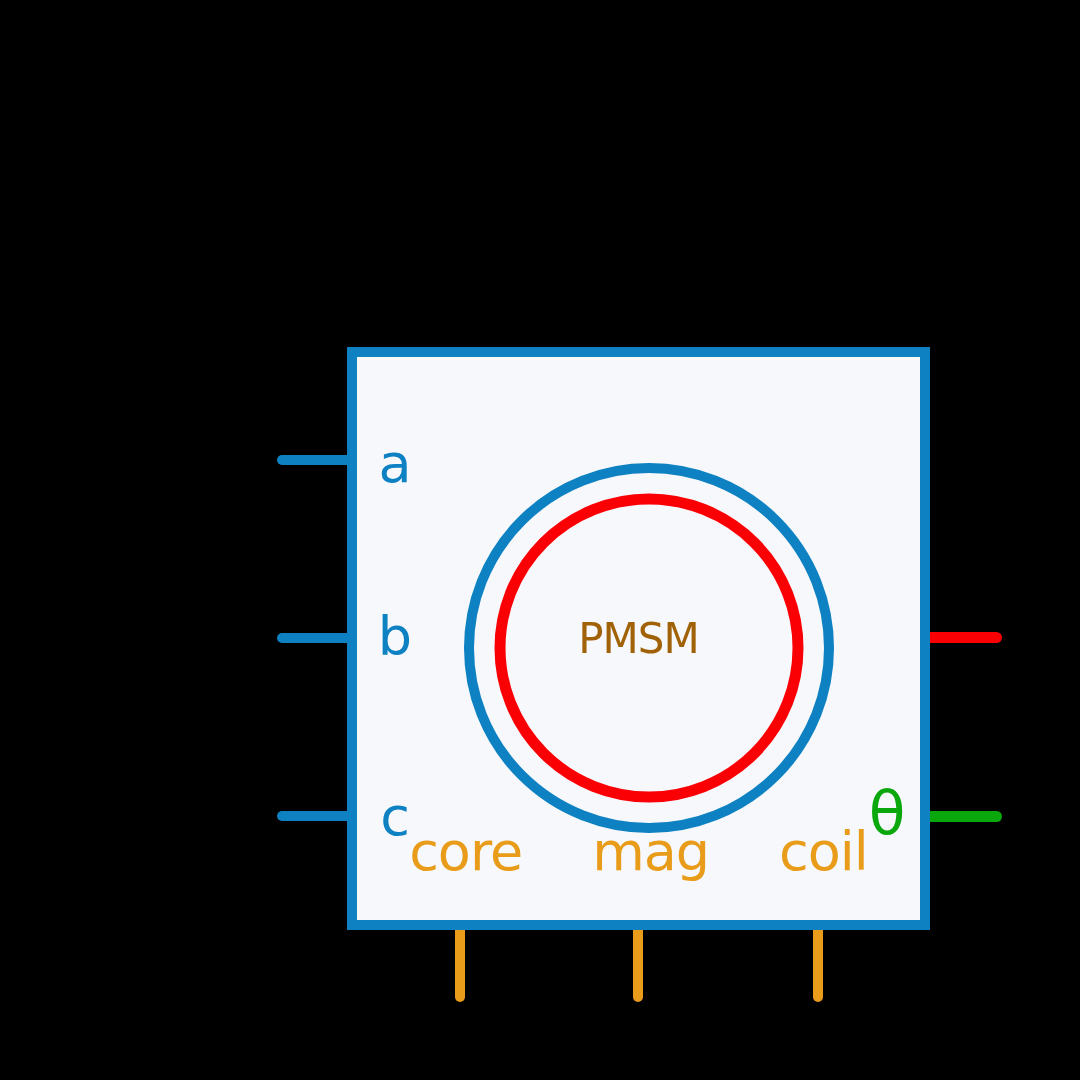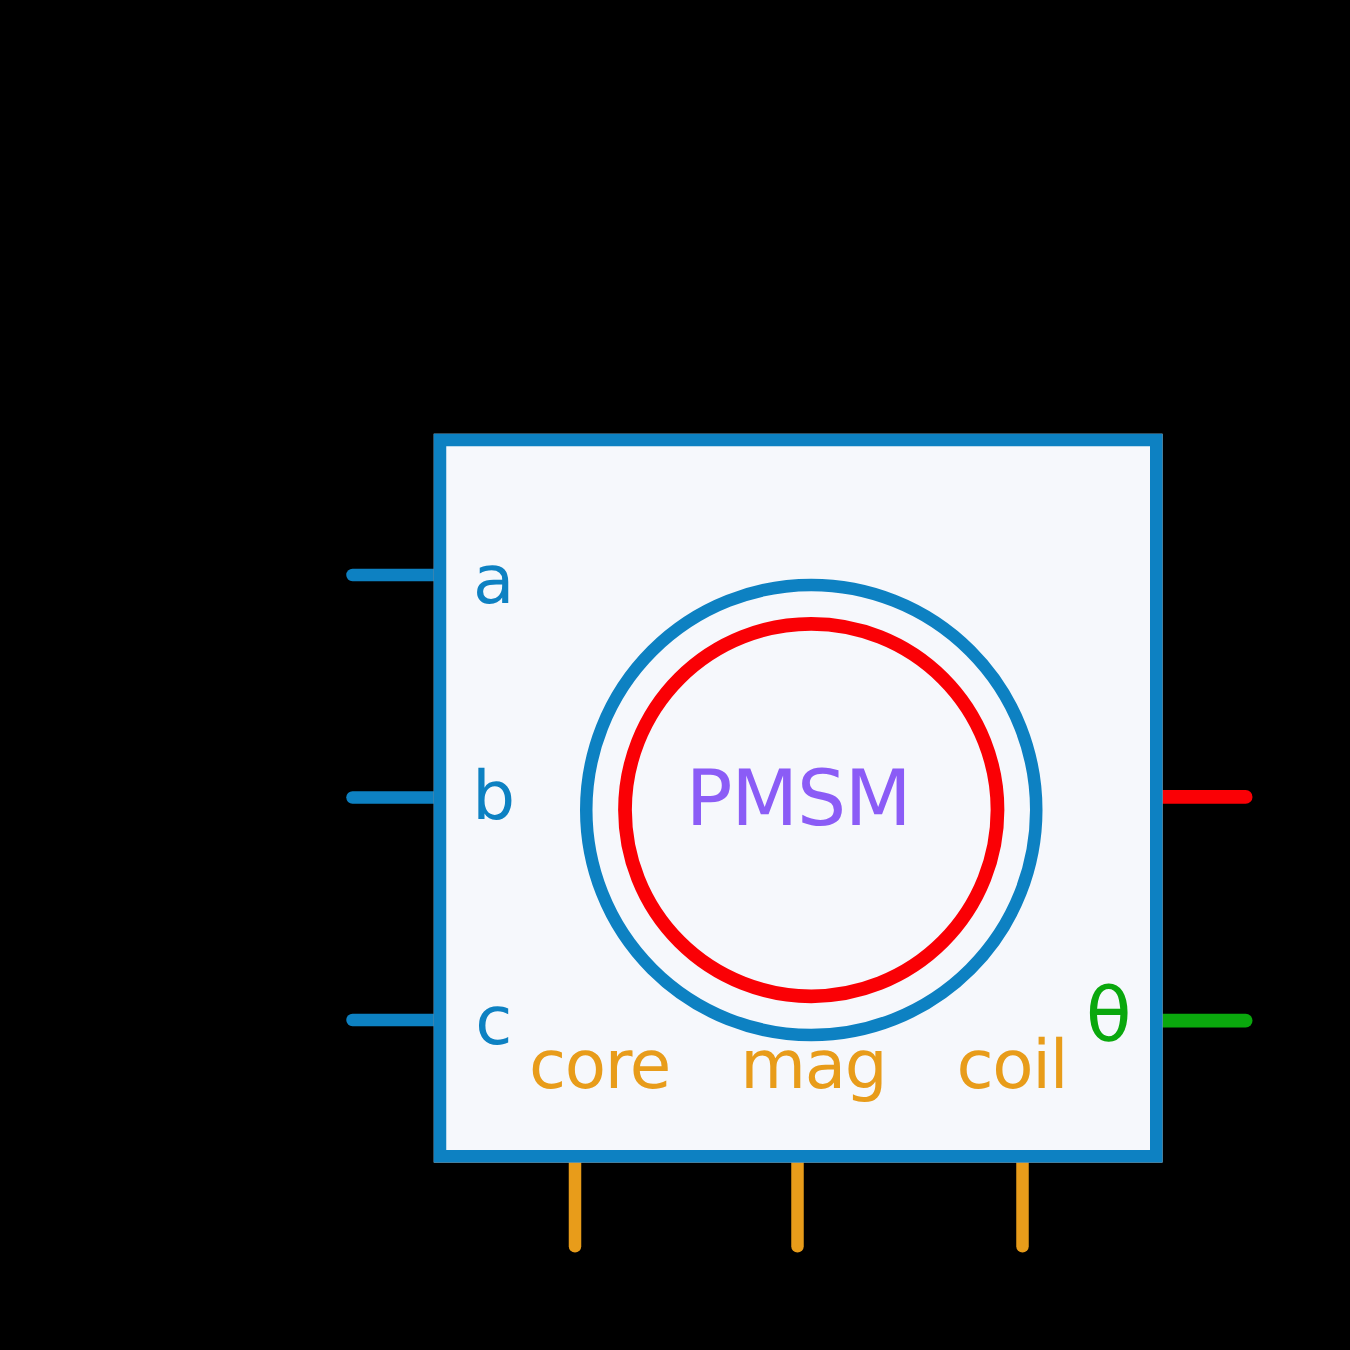--- a/index.html
+++ b/index.html
@@ -35,23 +35,23 @@
     height: 563px;
   }
   .block-title {
     position: absolute;
     left: 0;
     top: 252px;
     width: 563px;
     height: 60px;
     line-height: 60px;
     text-align: center;
-    font-size: 62px;
+    font-size: 42px;
     letter-spacing: -1px;
-    color: #8b5cf6;
+    color: #a16207;
   }
 
   
   .phase-label {
     position: absolute;
     left: 14px;
     width: 48px;
     height: 60px;
     line-height: 60px;
     text-align: center;
@@ -75,21 +75,21 @@
   }
 
   .thermal-labels {
     position: absolute;
     left: 0;
     top: 467px;
     width: 563px;
     height: 56px;
     display: flex;
     justify-content: center;
-    gap: 56px;
+    gap: 70px;
     line-height: 56px;
     font-size: 54px;
     letter-spacing: -1px;
     color: #e89c1a;
   }
 
   
   .pin { position: absolute; }
   .pin-left {
     left: 277px;

